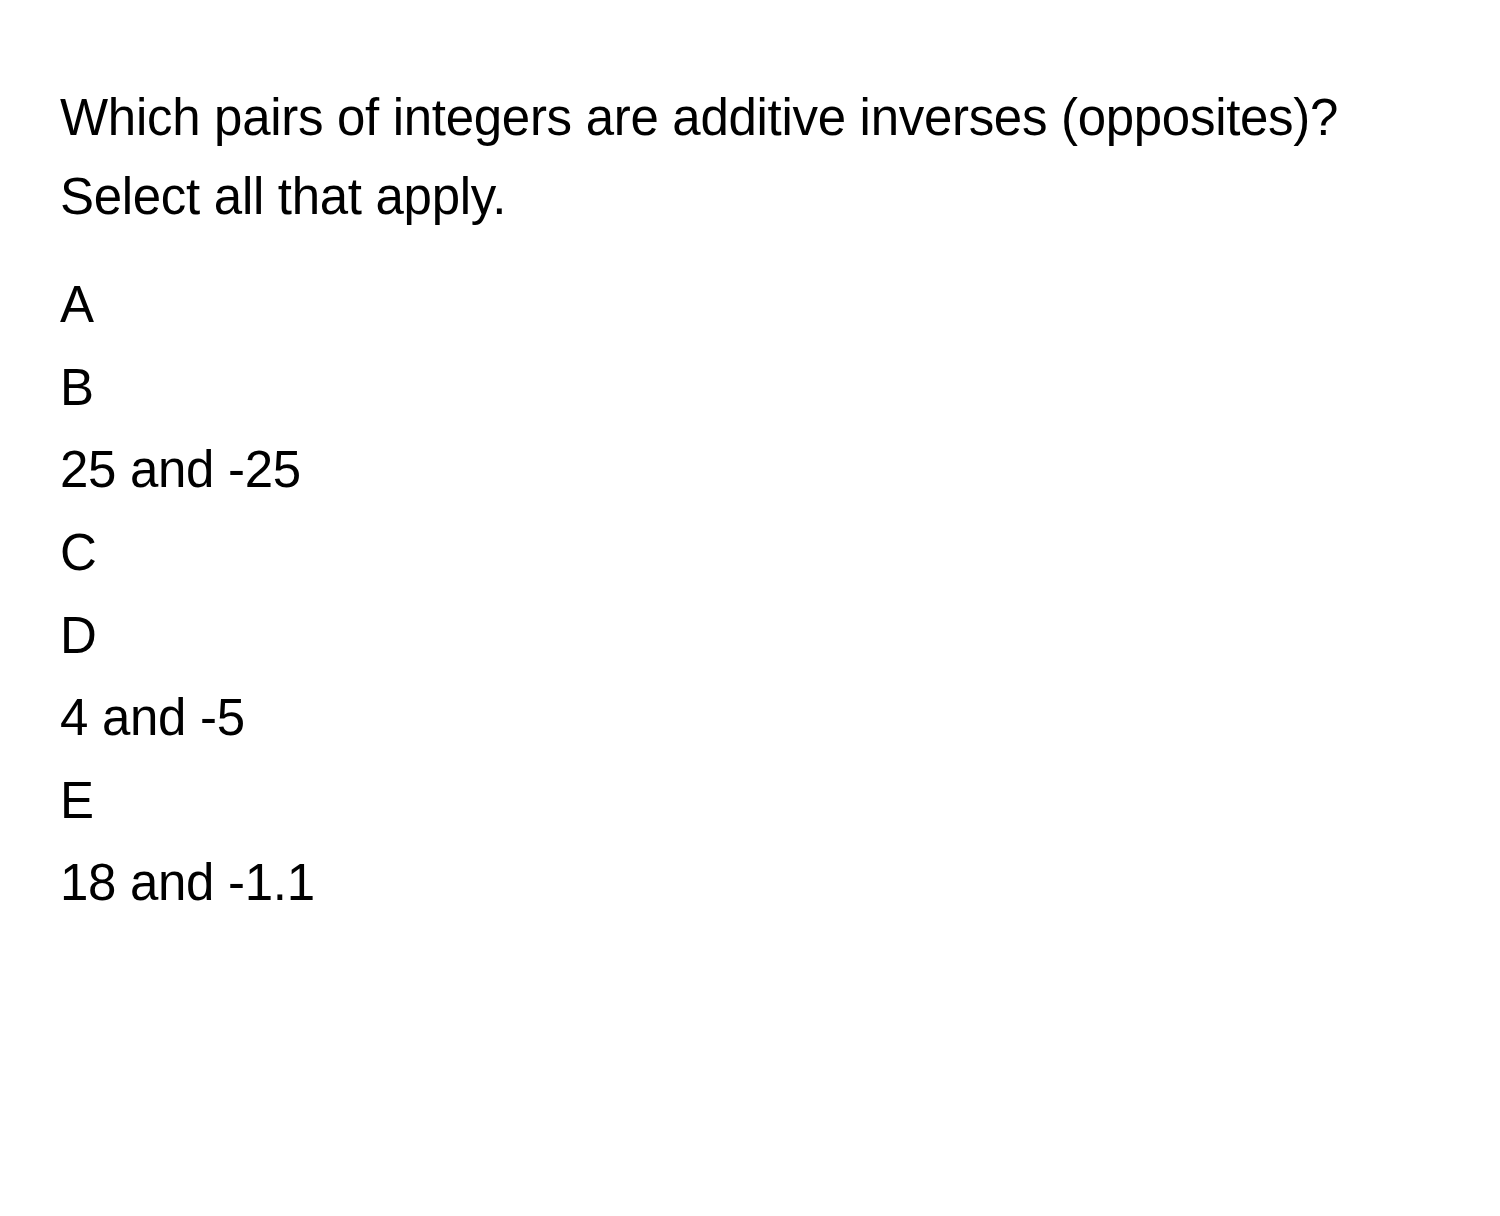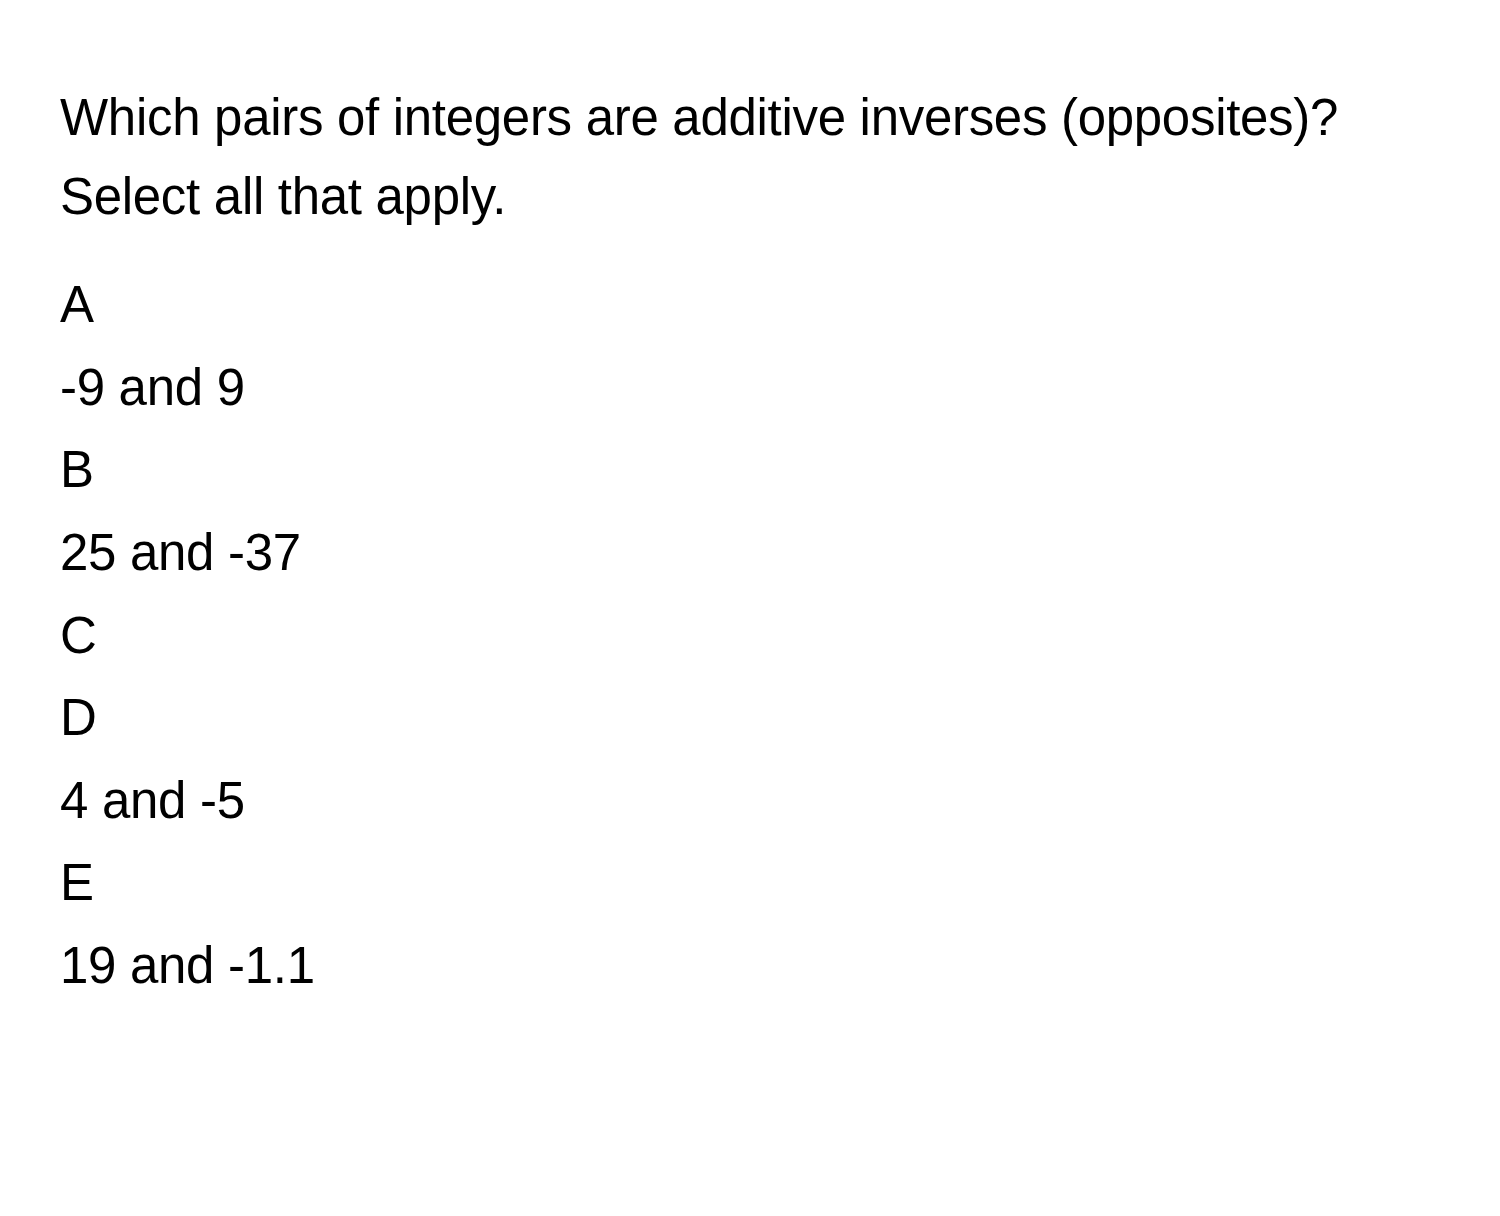--- a/index.html
+++ b/index.html
@@ -35,33 +35,32 @@
       letter-spacing: -0.3px;
     }
   </style>
 </head>
 <body>
 
 <div class="question">Which pairs of integers are additive inverses (opposites)? Select all that apply.</div>
 
 <div class="option">
   <div class="option-letter">A</div>
-  <div class="option-text">-9 and 9</div>
 </div>
 
 <div class="option">
   <div class="option-letter">B</div>
-  <div class="option-text">25 and -37</div>
+  <div class="option-text">25 and -25</div>
 </div>
 
 <div class="option">
   <div class="option-letter">C</div>
 </div>
 
 <div class="option">
   <div class="option-letter">D</div>
   <div class="option-text">4 and -5</div>
 </div>
 
 <div class="option">
   <div class="option-letter">E</div>
-  <div class="option-text">19 and -1.1</div>
+  <div class="option-text">18 and -1.1</div>
 </div>
 
 </body></html>

